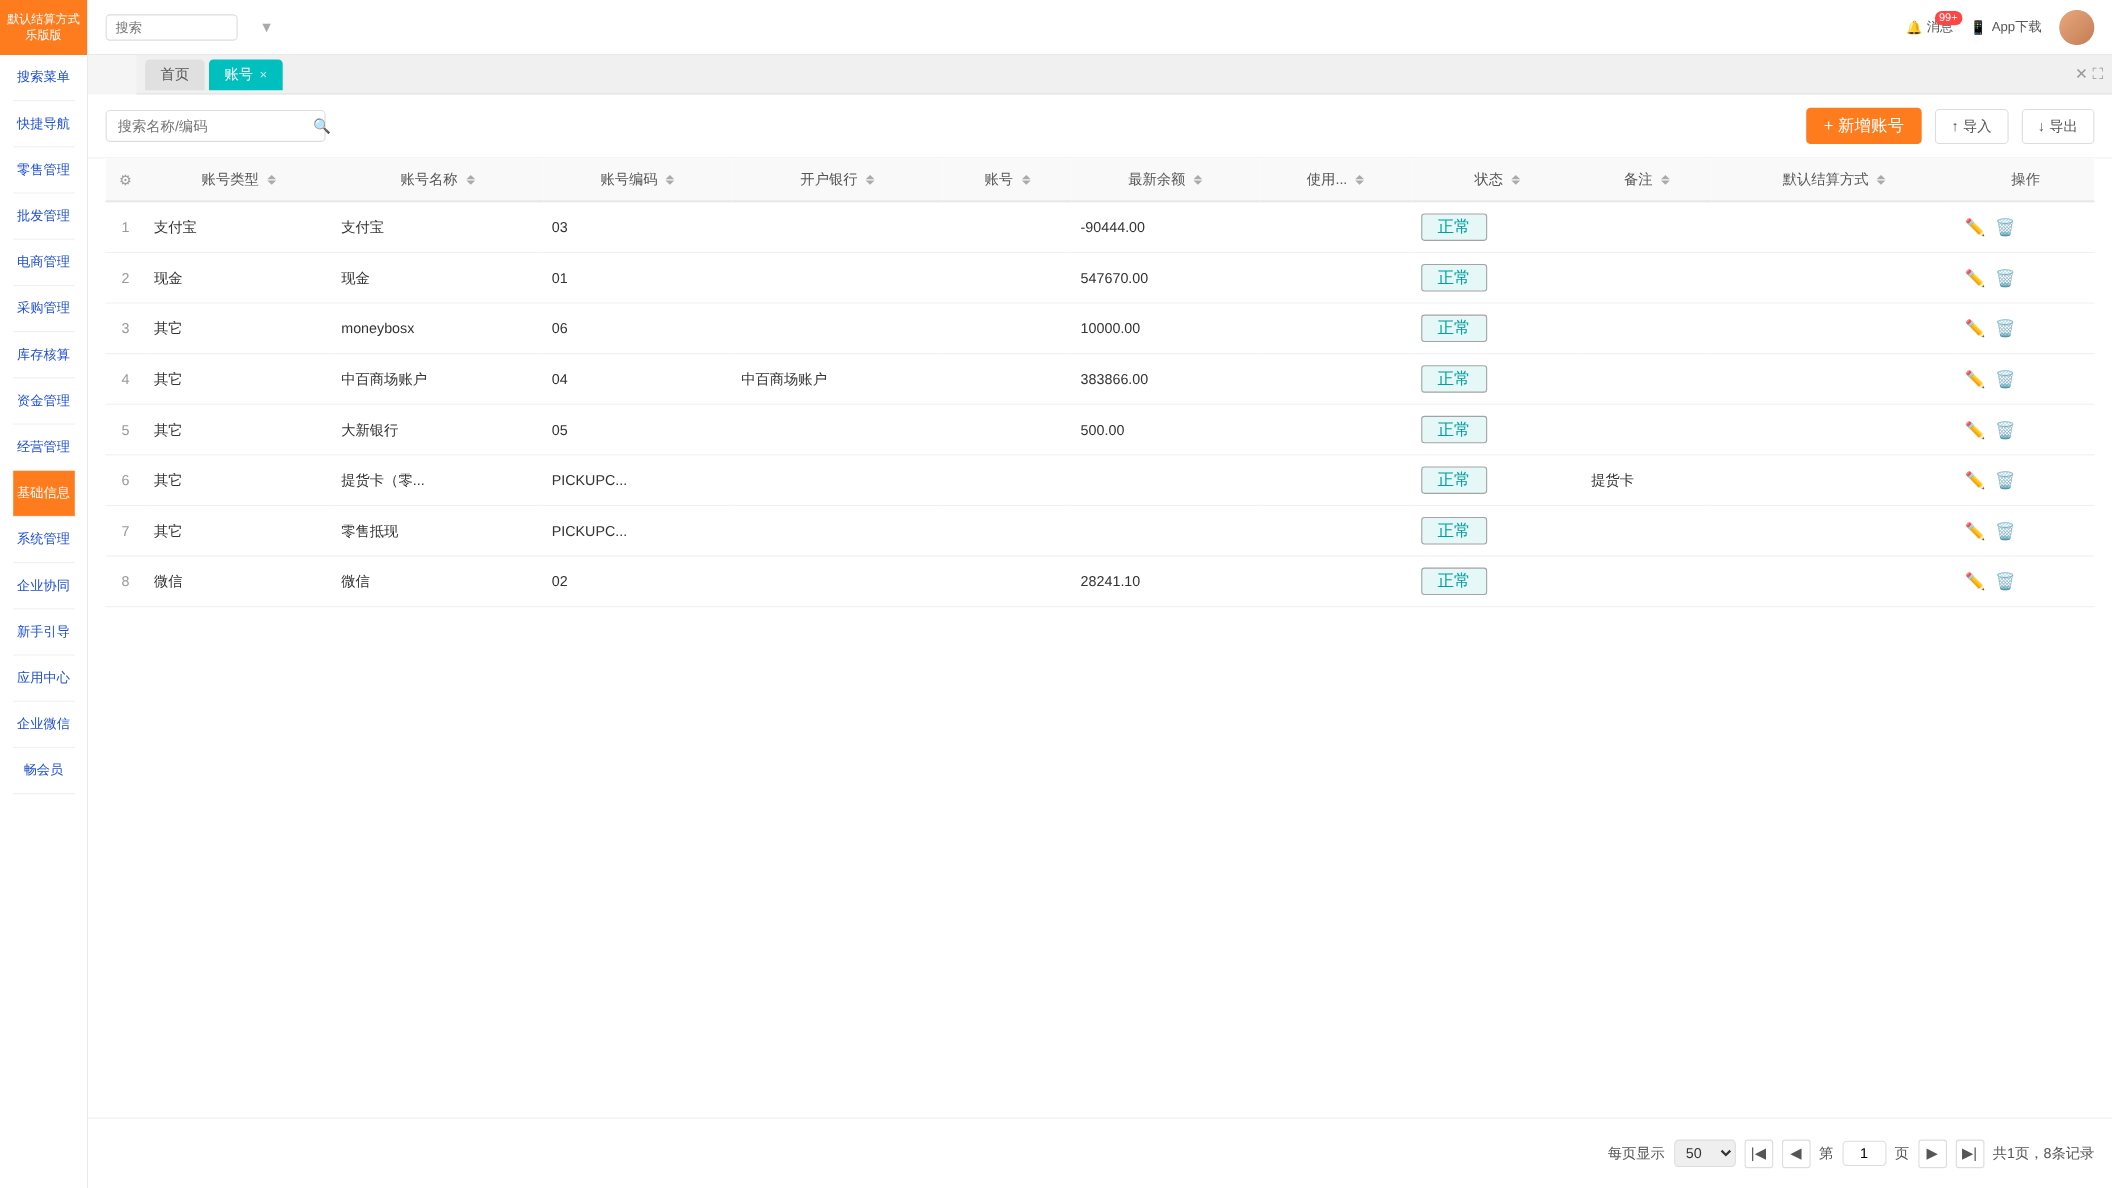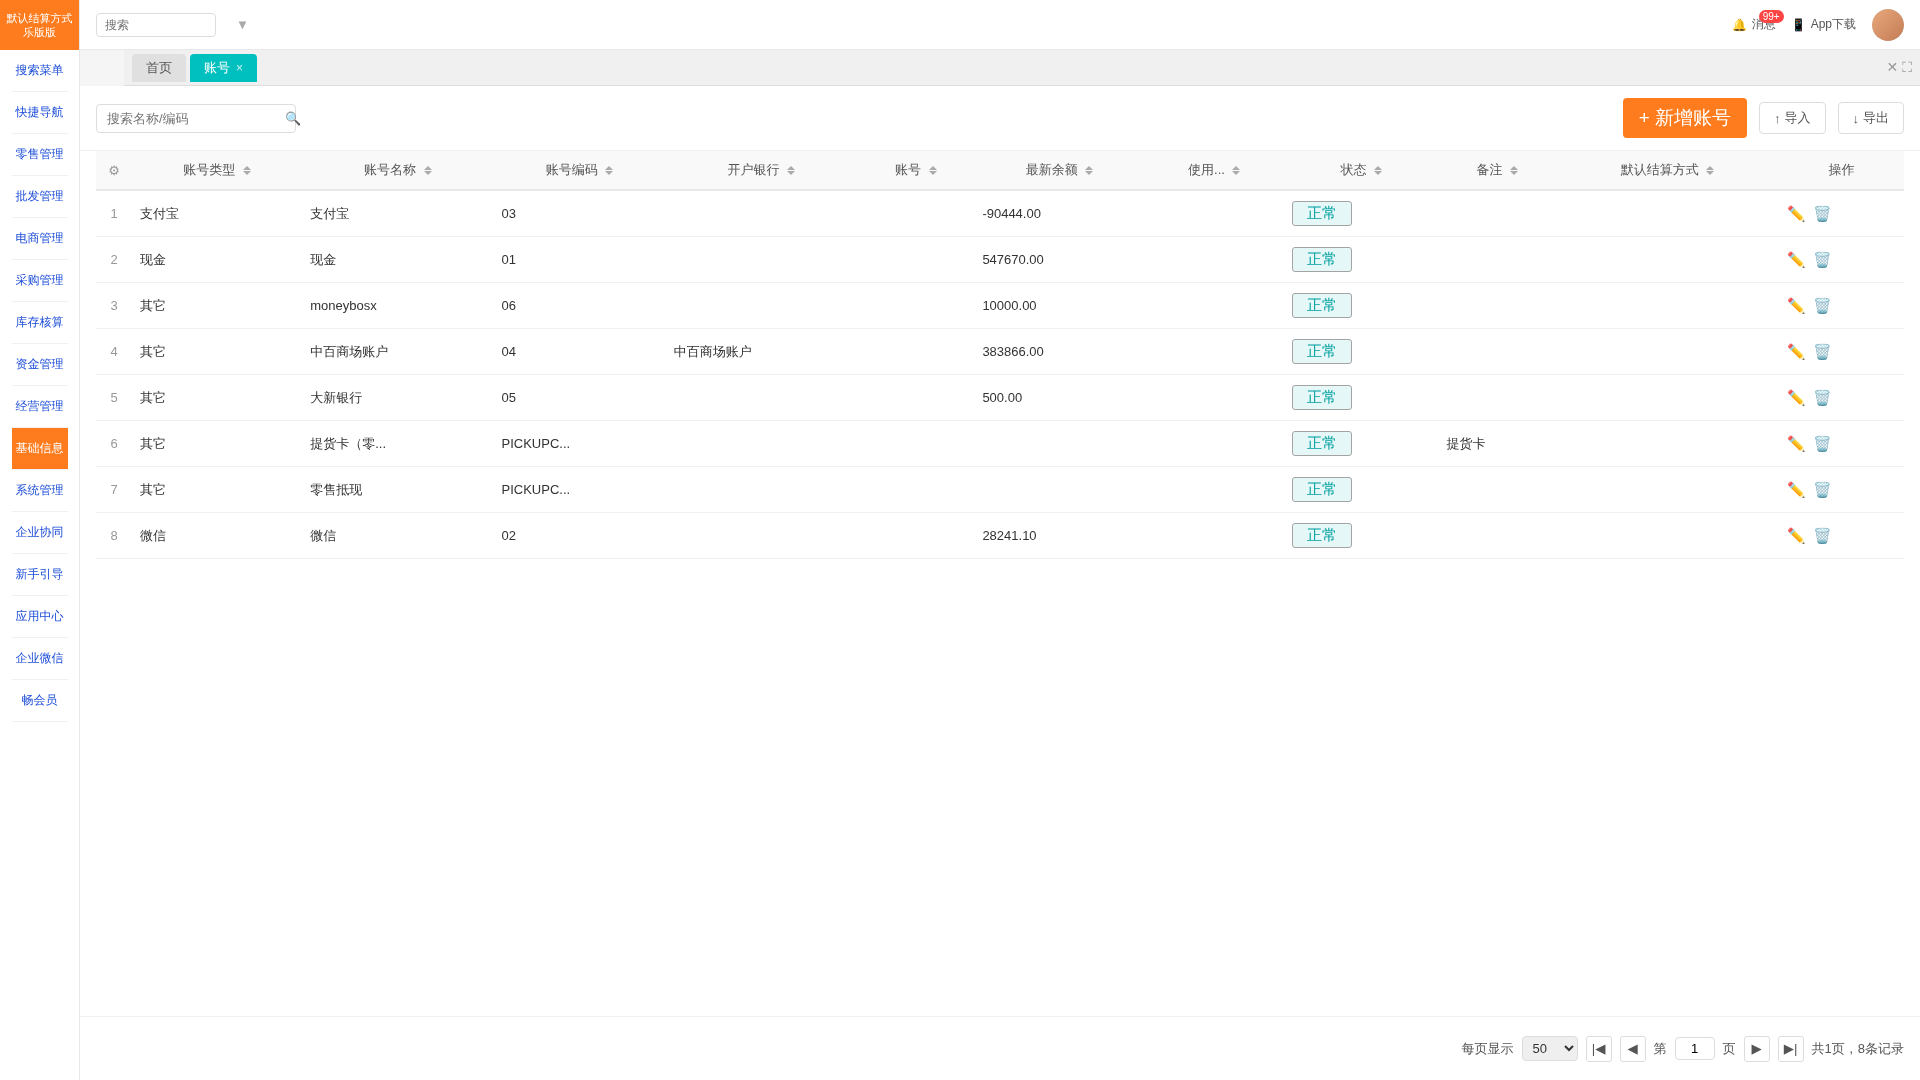--- a/index.html
+++ b/index.html
@@ -196,21 +196,21 @@
       display: flex;
       align-items: center;
       gap: 12px;
     }
     .btn-primary {
       background: #ff7c1e;
       color: #fff;
       border: none;
       border-radius: 4px;
       padding: 7px 16px;
-      font-size: 19px;
+      font-size: 15px;
       cursor: pointer;
       white-space: nowrap;
     }
     .btn-outline {
       background: #fff;
       color: #555;
       border: 1px solid #ddd;
       border-radius: 4px;
       padding: 6px 14px;
       font-size: 13px;

